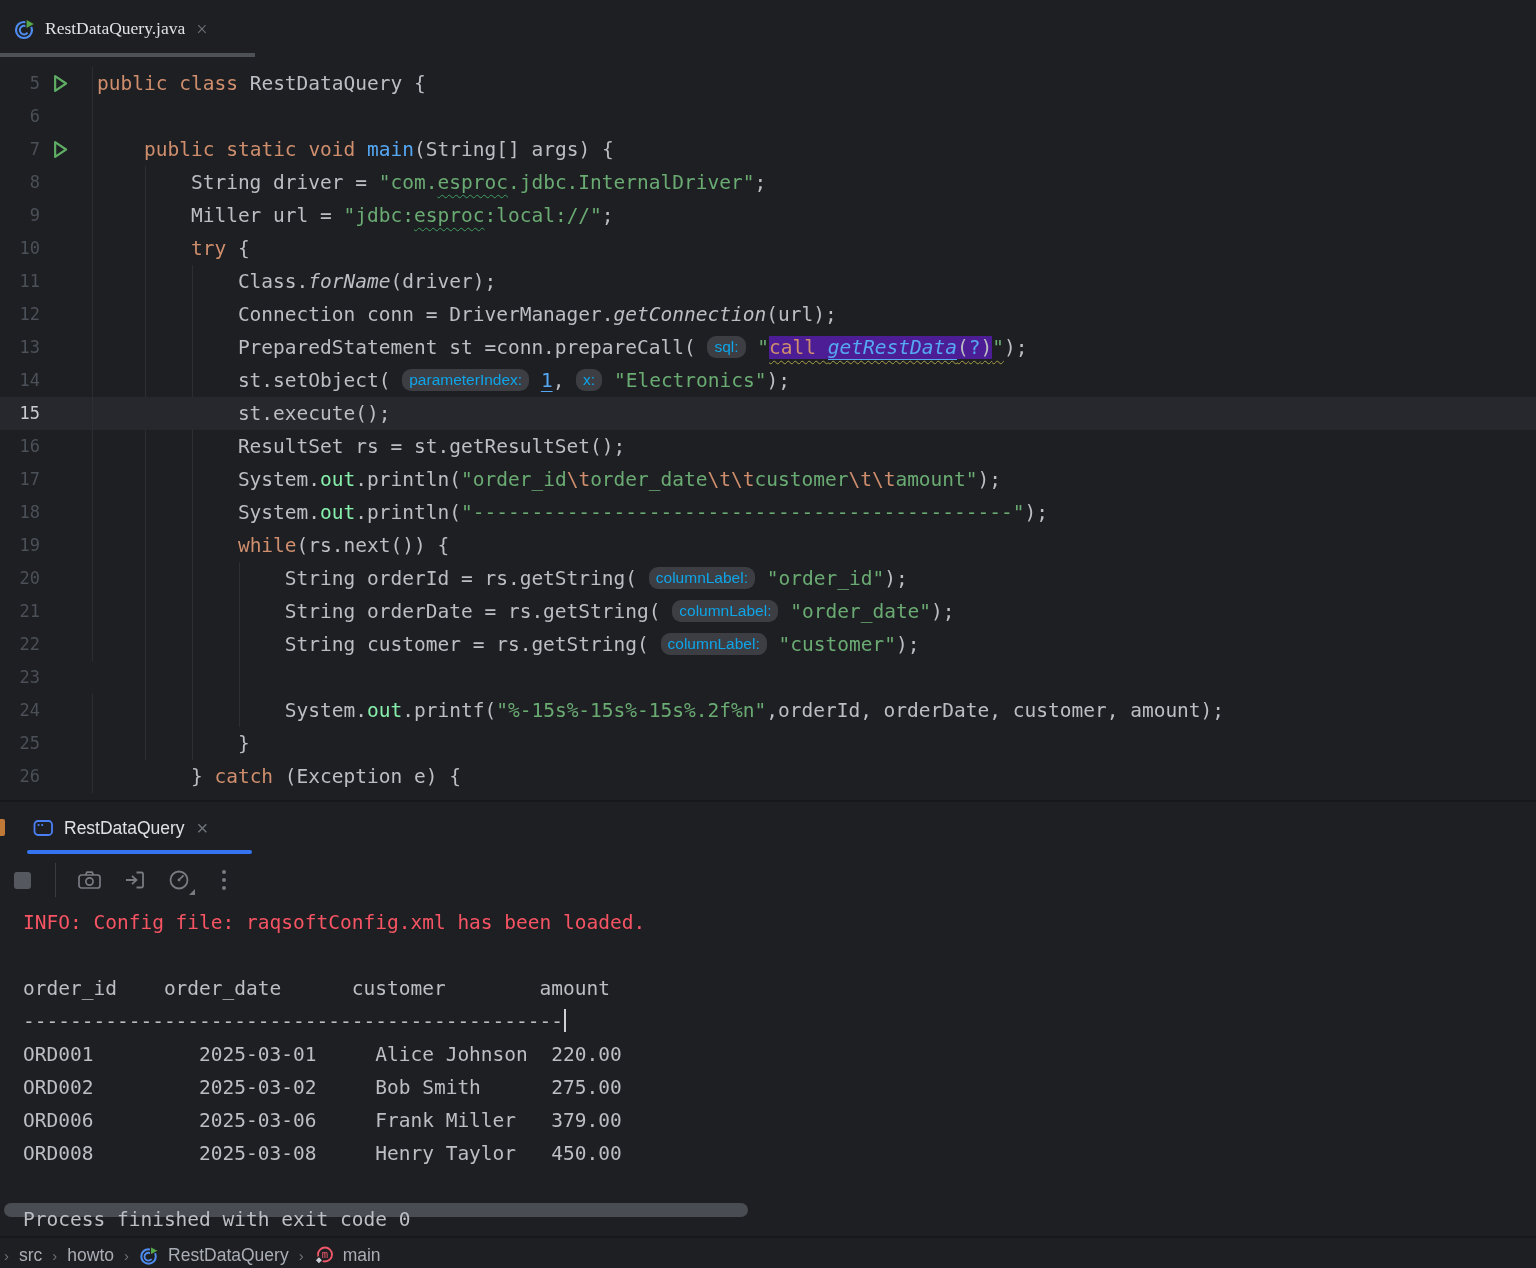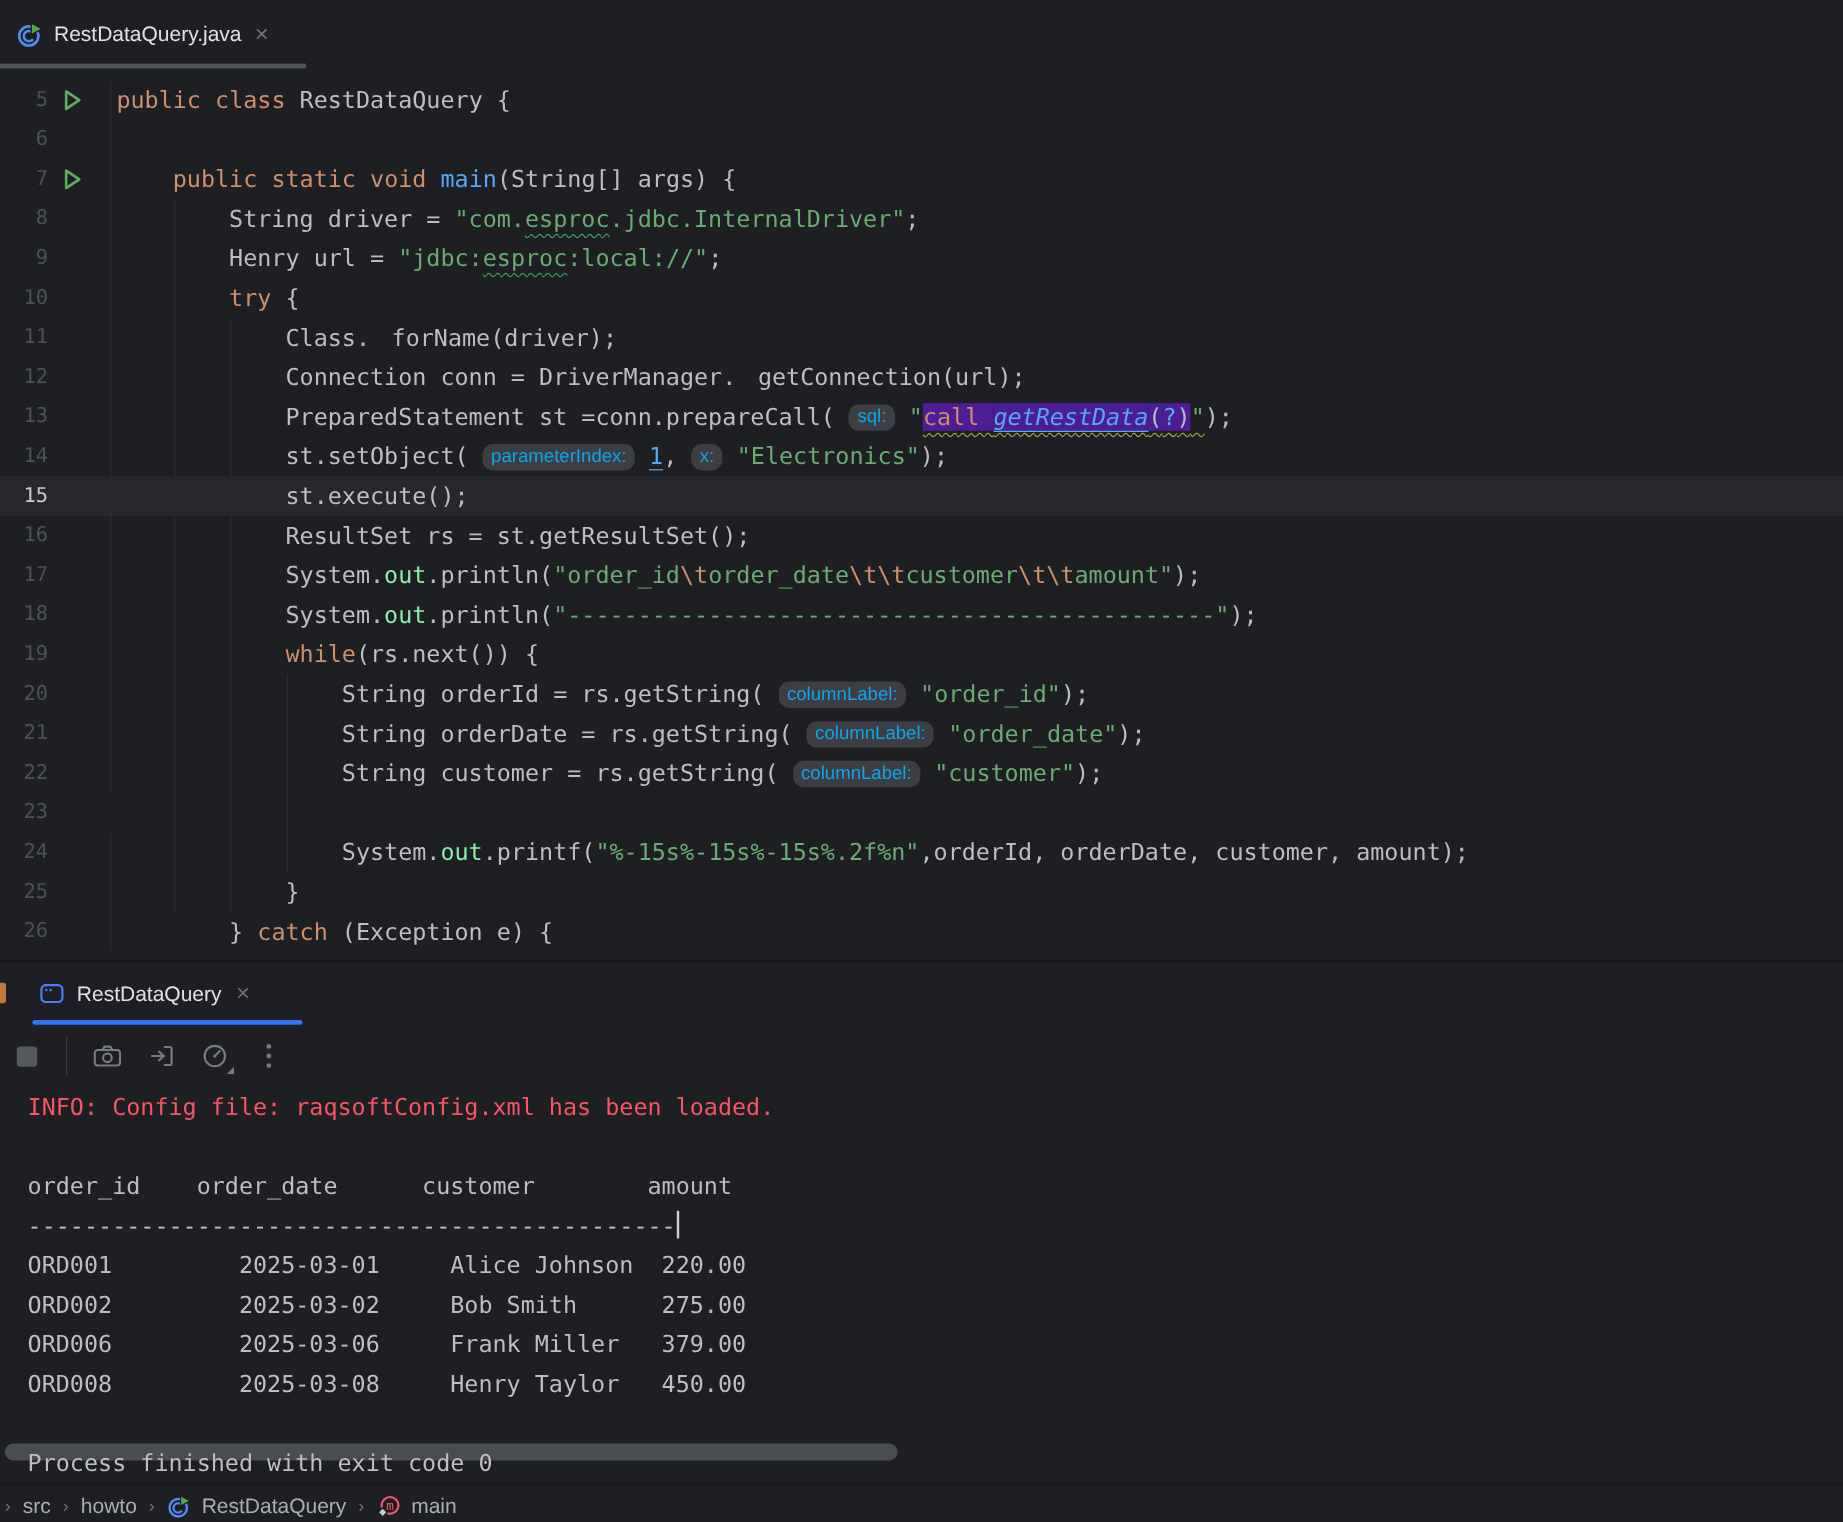--- a/index.html
+++ b/index.html
@@ -1,38 +1,38 @@
 <!DOCTYPE html>
 <html><head>
 <meta charset="utf-8">
 <style>
   html,body{margin:0;padding:0;background:#1e1f22;}
   .app{position:relative;width:1536px;height:1268px;background:#1e1f22;overflow:hidden;
        font-family:"Liberation Sans",sans-serif;color:#dfe1e5;}
   
-  .tabbar{position:relative;height:57px;display:flex;align-items:flex-start;background:#1e1f22;}
+  .tabbar{position:relative;height:57px;display:flex;align-items:flex-start;background:#1e1f22;font-family:Liberation Serif, serif;}
   .etab{display:flex;align-items:center;height:100%;padding:0 16px 0 14px;gap:9px;}
   .etab-title{font-size:17.5px;color:#dfe1e5;}
   .tab-close{color:#6f737a;font-size:20px;line-height:1;padding:0 2px;cursor:pointer;}
   .hthumb-top{position:absolute;left:0;top:53px;width:255px;height:5px;background:#4e5157;}
   
   .editor{position:relative;height:743px;background:#1e1f22;padding-top:10px;box-sizing:border-box;
           font-family:"DejaVu Sans Mono",monospace;font-size:19.5px;}
   .guide{position:absolute;width:1px;background:#2c2e32;}
   .eline{position:relative;display:flex;height:33px;line-height:33px;white-space:pre;}
   .eline.current{background:#26282e;}
   .gnum{width:40px;text-align:right;color:#4b5059;font-size:17px;flex:0 0 auto;}
   .eline.current .gnum{color:#c8cbd2;}
   .grun{width:52px;flex:0 0 auto;display:flex;align-items:center;padding-left:12px;box-sizing:border-box;}
   .codetxt{border-left:1px solid #2b2d31;padding-left:4px;white-space:pre;color:#bcbec4;}
   .tok.d{color:#bcbec4;margin-top:28px;}
   .tok.k{color:#cf8e6d;}
   .tok.s{color:#6aab73;}
   .tok.e{color:#cf8e6d;}
-  .tok.i{color:#bcbec4;margin-left:18px;}
+  .tok.i{color:#bcbec4;font-style:italic;}
   .tok.f{color:#86efac;}
   .tok.b{color:#56a8f5;}
   .tok.bu{color:#56a8f5;text-decoration:underline;text-underline-offset:4px;}
   .tok.sq{color:#6aab73;text-decoration:underline wavy #3f9e63;text-decoration-thickness:1px;text-underline-offset:5px;}
   .inj{background:#4c1d95;}
   .wy{text-decoration:underline wavy #a8a24a;text-decoration-thickness:1px;text-underline-offset:6px;}
   .tok.kj{color:#cf8e6d;}
   .tok.lj{color:#56a8f5;font-style:italic;border-bottom:1px solid #56a8f5;}
   .tok.dj{color:#bcbec4;}
   .tok.bj{color:#56a8f5;}
@@ -94,21 +94,21 @@
     <div class="guide" style="left:239px;top:505px;height:165px;"></div>
     <div id="editor-lines">
         <div class="eline"><span class="gnum">5</span><span class="grun"><svg width="16" height="17" viewBox="0 0 12 14">
               <path d="M2 1 L11 7 L2 13 Z" fill="none" stroke="#5fad65" stroke-width="1.8" stroke-linejoin="round"></path>
             </svg></span><span class="codetxt"><span class="tok k">public</span><span class="tok d"> </span><span class="tok k">class</span><span class="tok d"> RestDataQuery {</span></span></div>
         <div class="eline"><span class="gnum">6</span><span class="grun"></span><span class="codetxt"></span></div>
         <div class="eline"><span class="gnum">7</span><span class="grun"><svg width="16" height="17" viewBox="0 0 12 14">
               <path d="M2 1 L11 7 L2 13 Z" fill="none" stroke="#5fad65" stroke-width="1.8" stroke-linejoin="round"></path>
             </svg></span><span class="codetxt"><span class="tok d">    </span><span class="tok k">public</span><span class="tok d"> </span><span class="tok k">static</span><span class="tok d"> </span><span class="tok k">void</span><span class="tok d"> </span><span class="tok b">main</span><span class="tok d">(String[] args) {</span></span></div>
         <div class="eline"><span class="gnum">8</span><span class="grun"></span><span class="codetxt"><span class="tok d">        String driver = </span><span class="tok s">"com.</span><span class="tok sq">esproc</span><span class="tok s">.jdbc.InternalDriver"</span><span class="tok d">;</span></span></div>
-        <div class="eline"><span class="gnum">9</span><span class="grun"></span><span class="codetxt"><span class="tok d">        Henry url = </span><span class="tok s">"jdbc:</span><span class="tok sq">esproc</span><span class="tok s">:local://"</span><span class="tok d">;</span></span></div>
+        <div class="eline"><span class="gnum">9</span><span class="grun"></span><span class="codetxt"><span class="tok d">        Miller url = </span><span class="tok s">"jdbc:</span><span class="tok sq">esproc</span><span class="tok s">:local://"</span><span class="tok d">;</span></span></div>
         <div class="eline"><span class="gnum">10</span><span class="grun"></span><span class="codetxt"><span class="tok d">        </span><span class="tok k">try</span><span class="tok d"> {</span></span></div>
         <div class="eline"><span class="gnum">11</span><span class="grun"></span><span class="codetxt"><span class="tok d">            Class.</span><span class="tok i">forName</span><span class="tok d">(driver);</span></span></div>
         <div class="eline"><span class="gnum">12</span><span class="grun"></span><span class="codetxt"><span class="tok d">            Connection conn = DriverManager.</span><span class="tok i">getConnection</span><span class="tok d">(url);</span></span></div>
         <div class="eline"><span class="gnum">13</span><span class="grun"></span><span class="codetxt"><span class="tok d">            PreparedStatement st =conn.prepareCall( </span><span class="tok chip">sql:</span><span class="tok d"> </span><span class="tok s">"</span><span class="tok kj inj wy">call </span><span class="tok lj inj wy">getRestData</span><span class="tok dj inj wy">(</span><span class="tok bj inj wy">?</span><span class="tok dj inj wy">)</span><span class="tok sy wy">"</span><span class="tok d">);</span></span></div>
         <div class="eline"><span class="gnum">14</span><span class="grun"></span><span class="codetxt"><span class="tok d">            st.setObject( </span><span class="tok chip">parameterIndex:</span><span class="tok d"> </span><span class="tok bu">1</span><span class="tok d">, </span><span class="tok chip">x:</span><span class="tok d"> </span><span class="tok s">"Electronics"</span><span class="tok d">);</span></span></div>
         <div class="eline current"><span class="gnum">15</span><span class="grun"></span><span class="codetxt"><span class="tok d">            st.execute();</span></span></div>
         <div class="eline"><span class="gnum">16</span><span class="grun"></span><span class="codetxt"><span class="tok d">            ResultSet rs = st.getResultSet();</span></span></div>
         <div class="eline"><span class="gnum">17</span><span class="grun"></span><span class="codetxt"><span class="tok d">            System.</span><span class="tok f">out</span><span class="tok d">.println(</span><span class="tok s">"order_id</span><span class="tok e">\t</span><span class="tok s">order_date</span><span class="tok e">\t\t</span><span class="tok s">customer</span><span class="tok e">\t\t</span><span class="tok s">amount"</span><span class="tok d">);</span></span></div>
         <div class="eline"><span class="gnum">18</span><span class="grun"></span><span class="codetxt"><span class="tok d">            System.</span><span class="tok f">out</span><span class="tok d">.println(</span><span class="tok s">"----------------------------------------------"</span><span class="tok d">);</span></span></div>
         <div class="eline"><span class="gnum">19</span><span class="grun"></span><span class="codetxt"><span class="tok d">            </span><span class="tok k">while</span><span class="tok d">(rs.next()) {</span></span></div>

